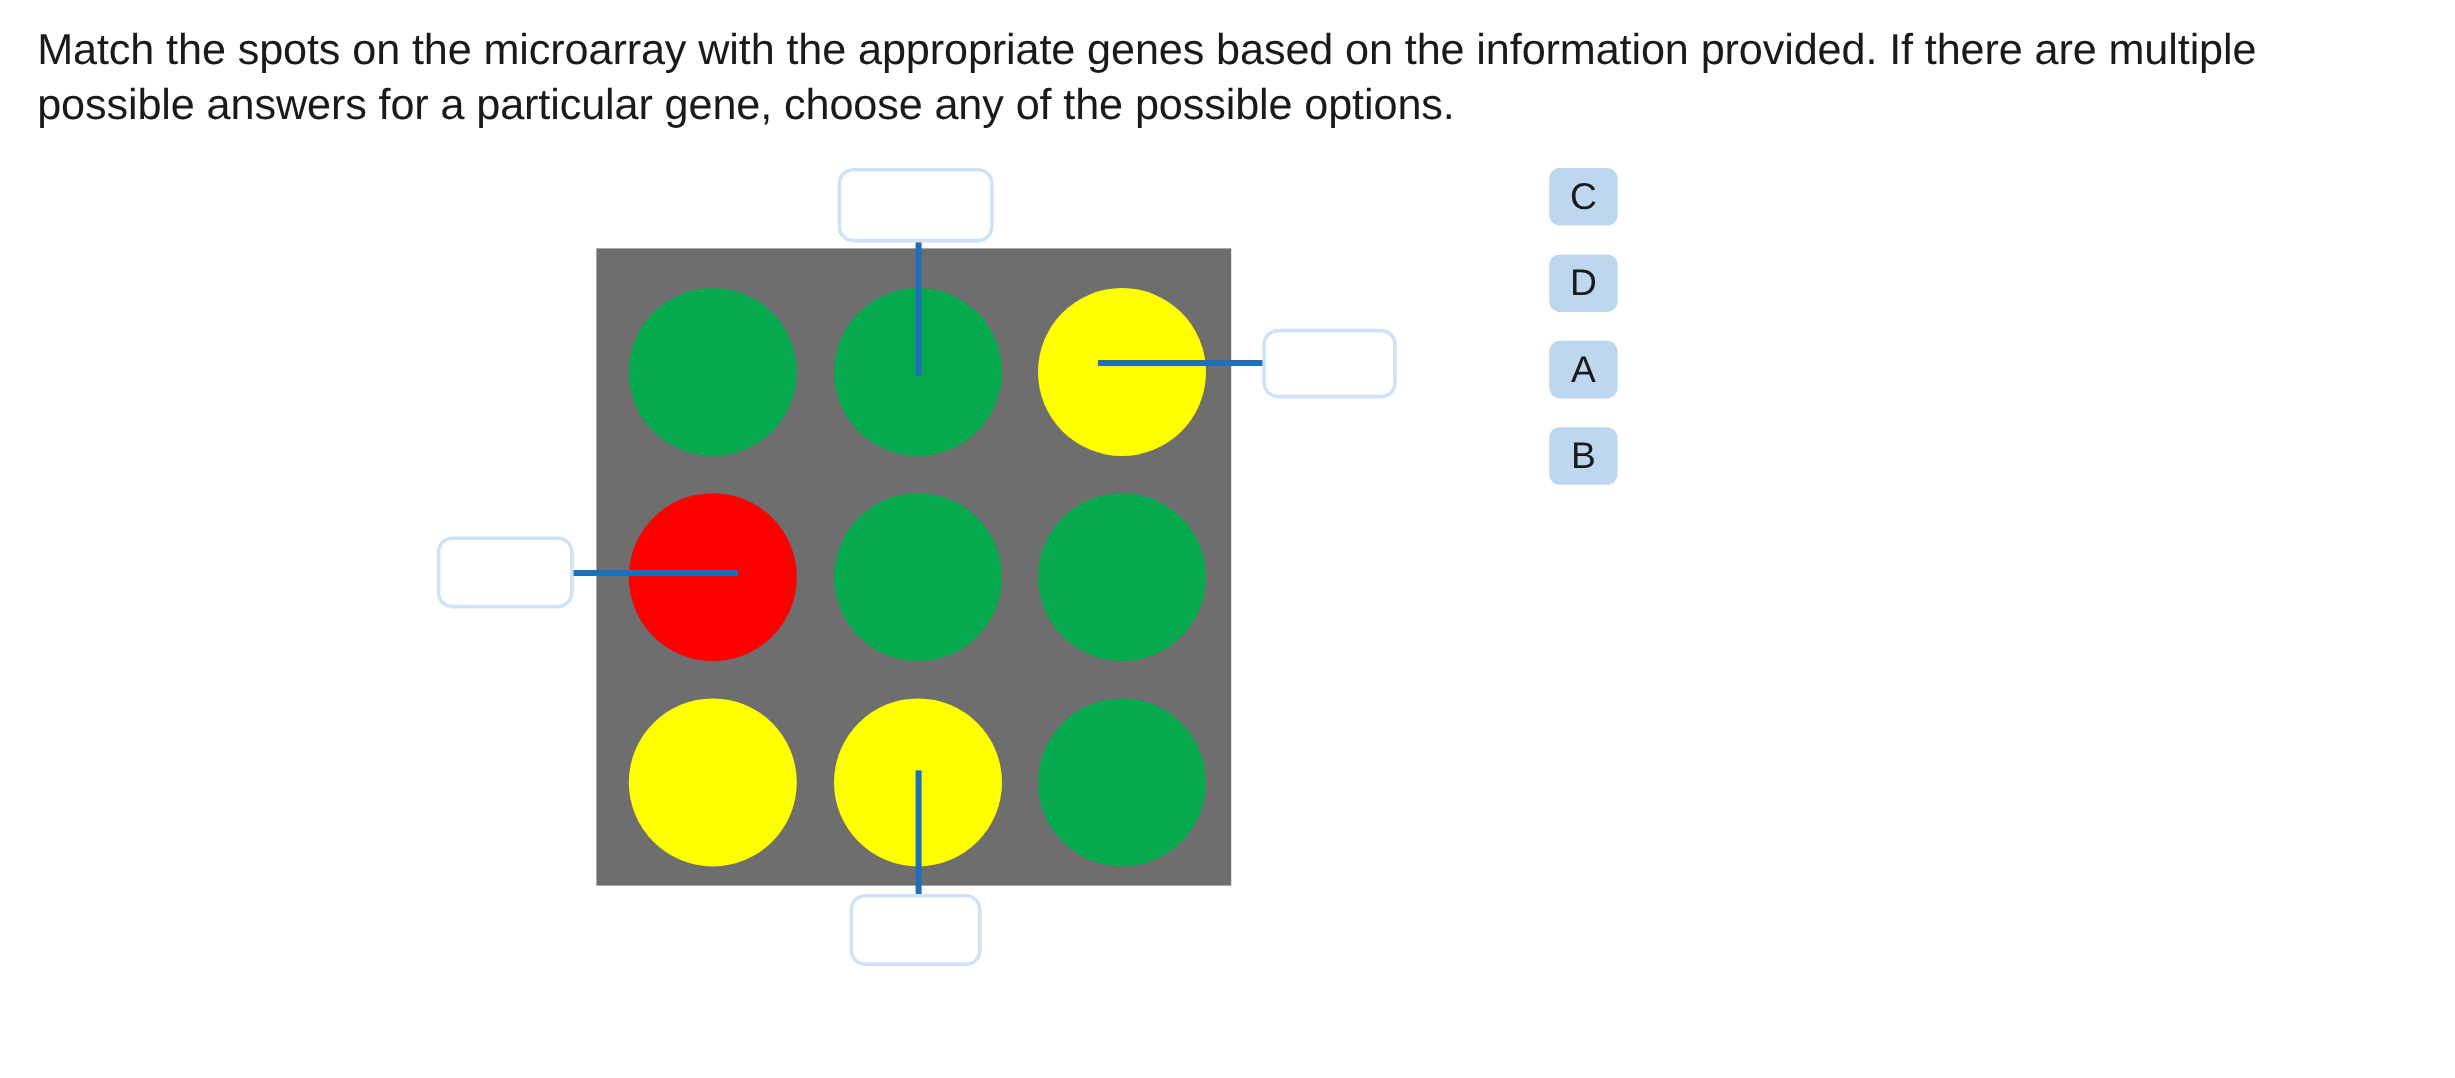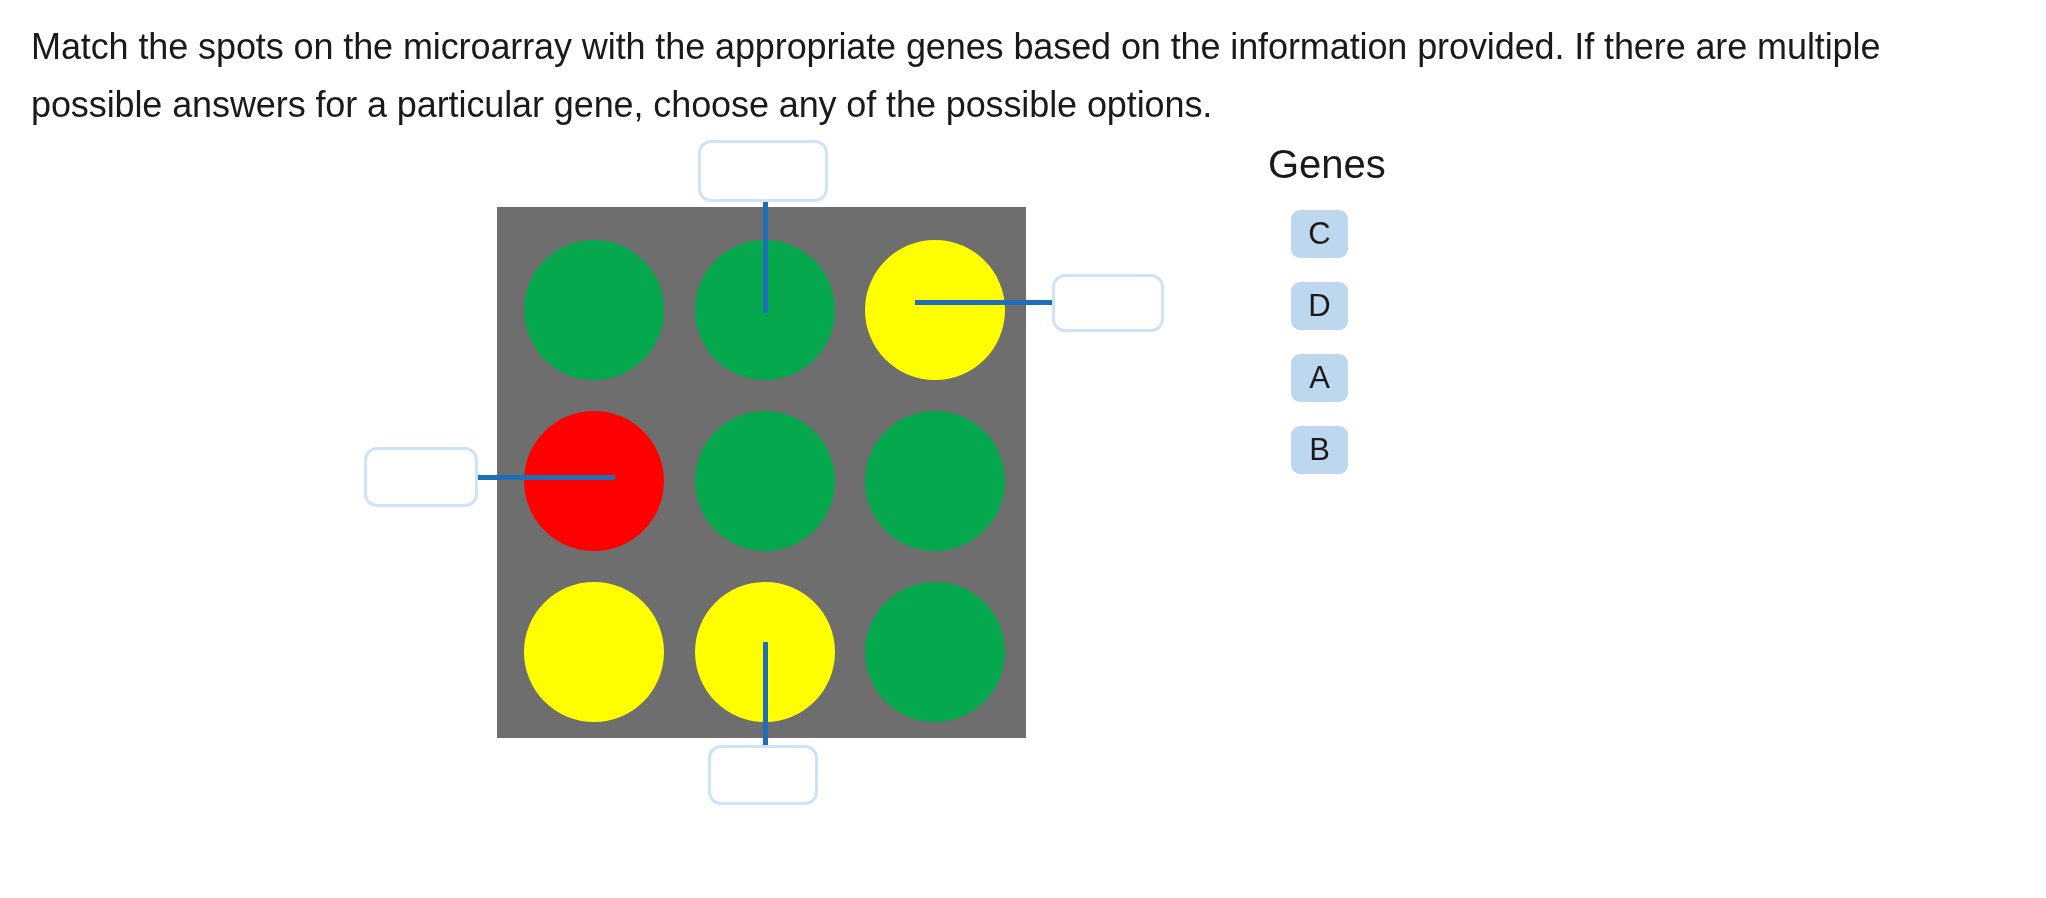--- a/index.html
+++ b/index.html
@@ -18,21 +18,21 @@
     -webkit-font-smoothing: antialiased;
   }
 
   
   #instruction {
     position: absolute;
     left: 31px;
     top: 18px;
     width: 1990px;
     font-size: 36px;
-    line-height: 58px;
+    line-height: 46px;
     color: #1a1a1a;
     letter-spacing: -0.1px;
     white-space: pre-wrap;
   }
 
   
   #plate {
     position: absolute;
     left: 497px;
     top: 207px;
@@ -130,19 +130,18 @@
 
 <div class="dropbox" style="left:698px; top:140px; width:130px; height:62px;"></div>
 
 <div class="dropbox" style="left:1052px; top:274px; width:112px; height:58px;"></div>
 
 <div class="dropbox" style="left:364px; top:447px; width:114px; height:60px;"></div>
 
 <div class="dropbox" style="left:708px; top:745px; width:110px; height:60px;"></div>
 
 <div id="genes-panel">
-  <div id="genes-title">Genes</div>
 
   <div class="gene-chip">C</div>
   <div class="gene-chip">D</div>
   <div class="gene-chip">A</div>
   <div class="gene-chip">B</div>
 </div>
 
 </body></html>

